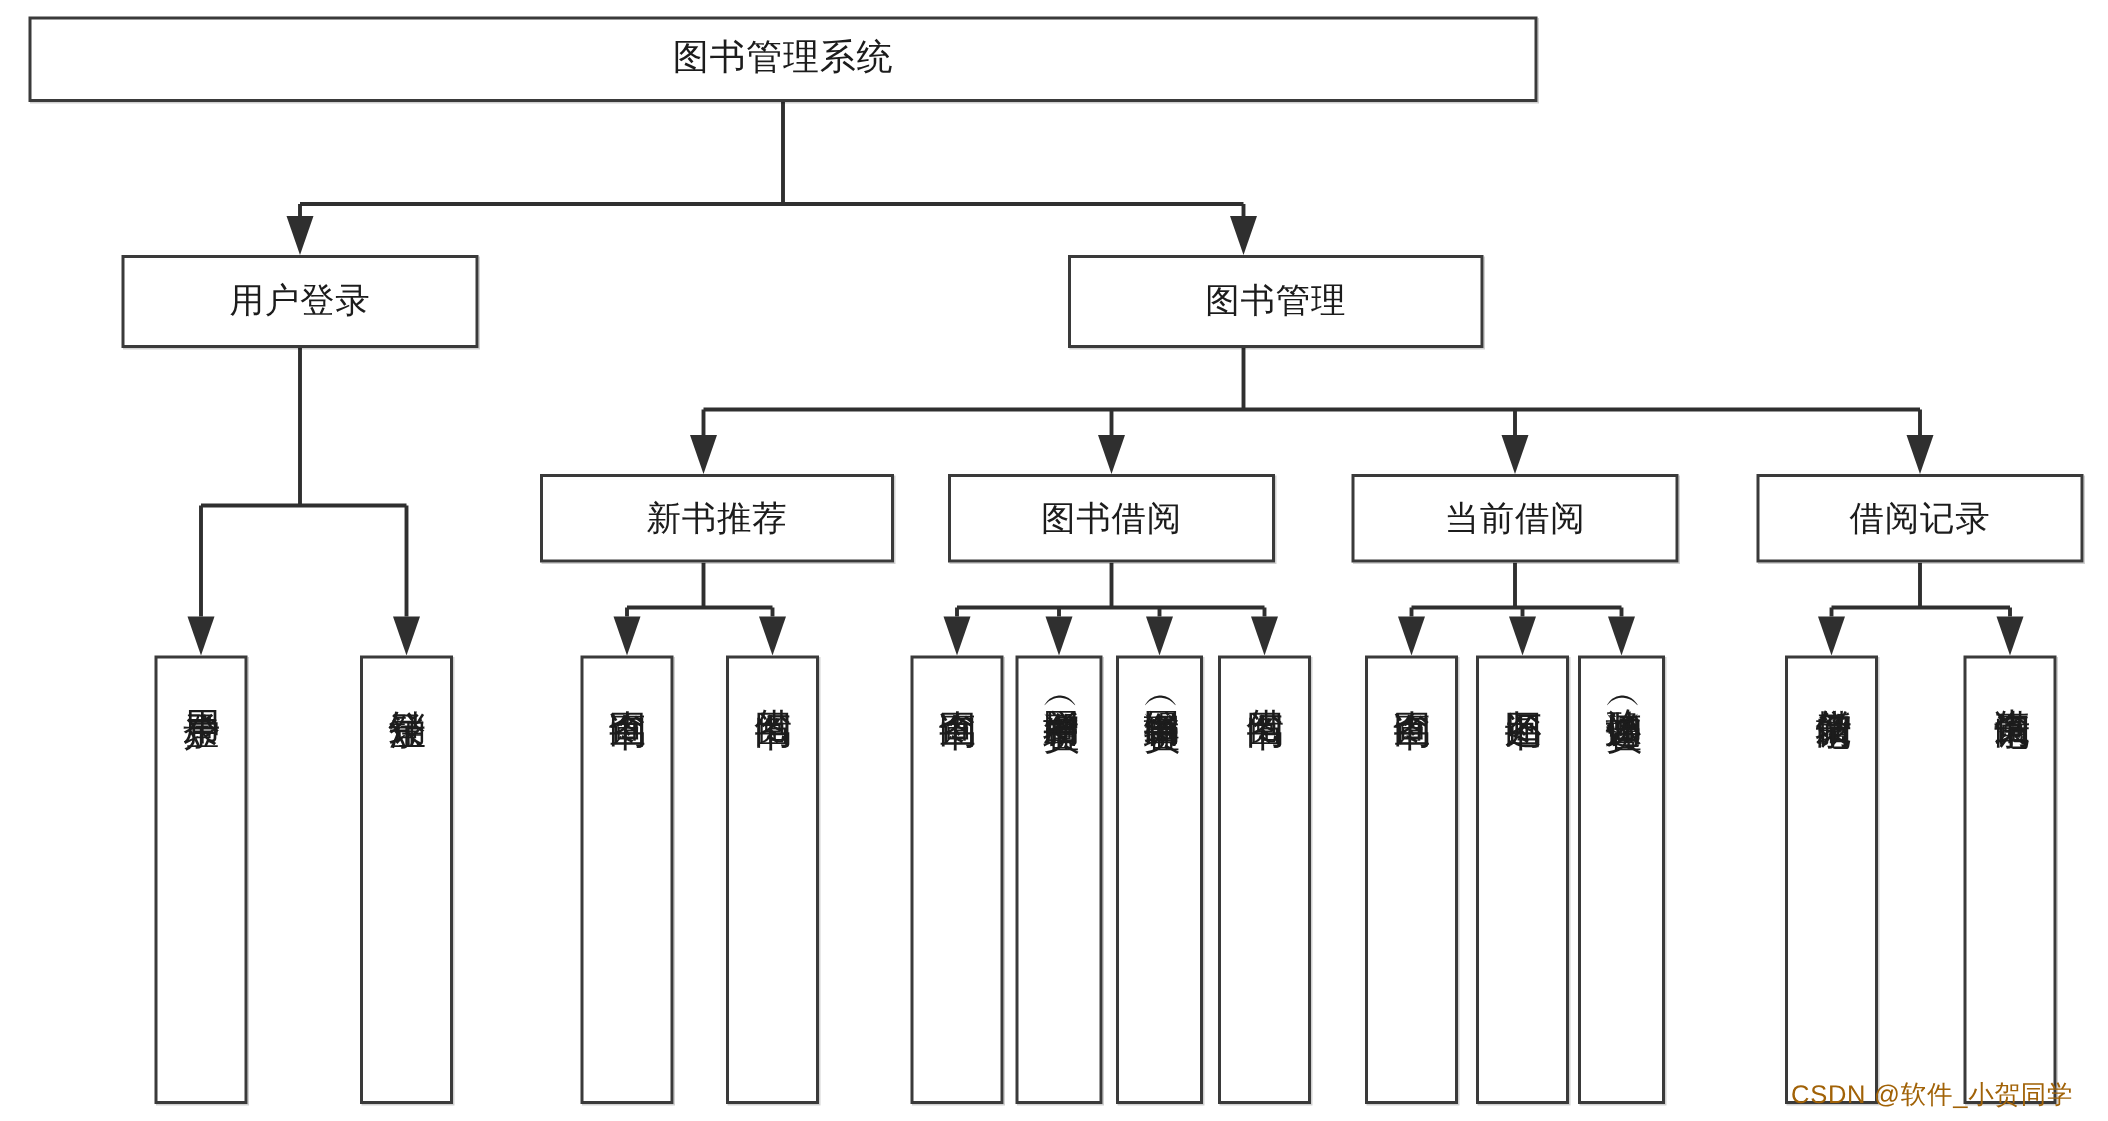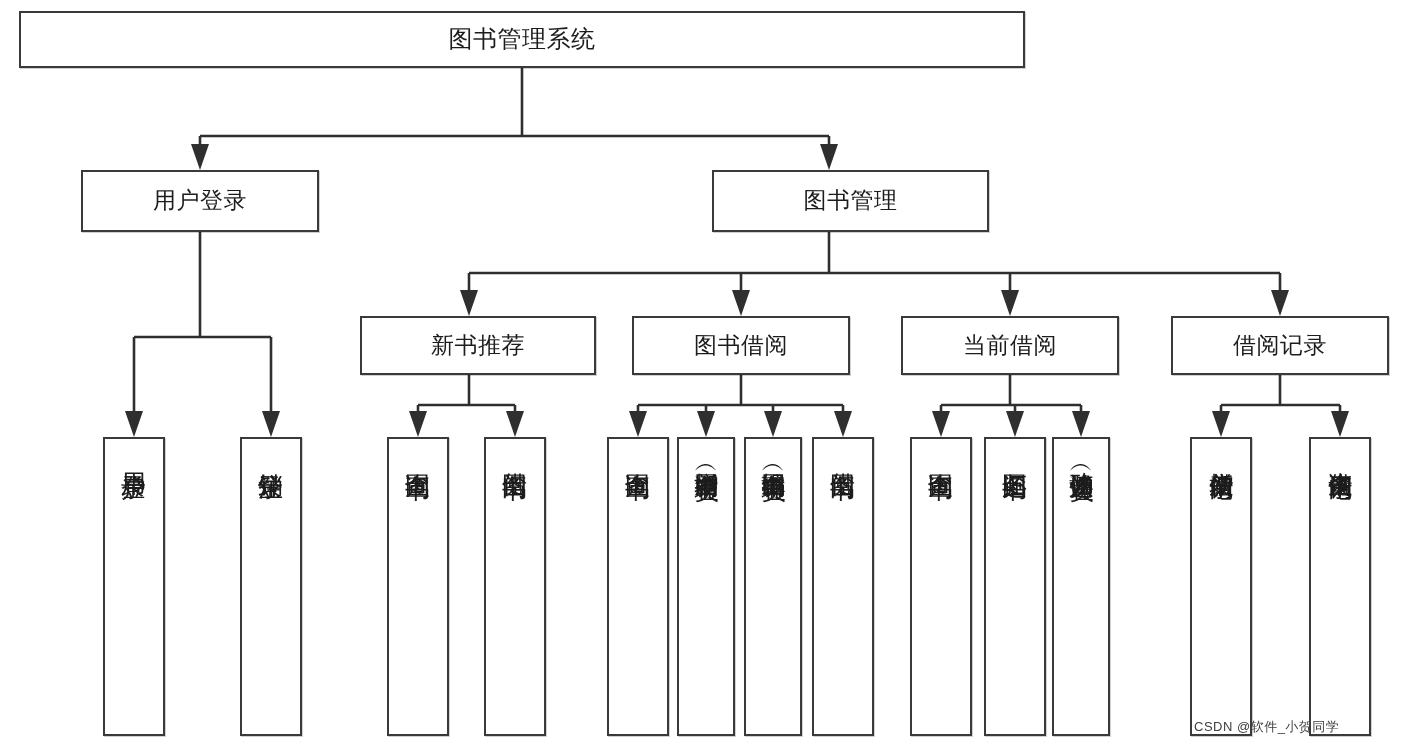--- a/index.html
+++ b/index.html
@@ -60,22 +60,22 @@
     line-height: 1.04;
     letter-spacing: 1px;
     white-space: nowrap;
     margin: 0 auto;
   }
   .node.vert.tall .label {
     font-size: 24px;
   }
   .watermark {
     position: absolute;
-    font-size: 13px;
-    color: #404040;
+    font-size: 17px;
+    color: #a16207;
     letter-spacing: 0.5px;
     white-space: nowrap;
     user-select: none;
   }
 </style>
 </head>
 <body>
 
 <div id="canvas">
   <svg id="wires" viewBox="0 0 1405 747">

